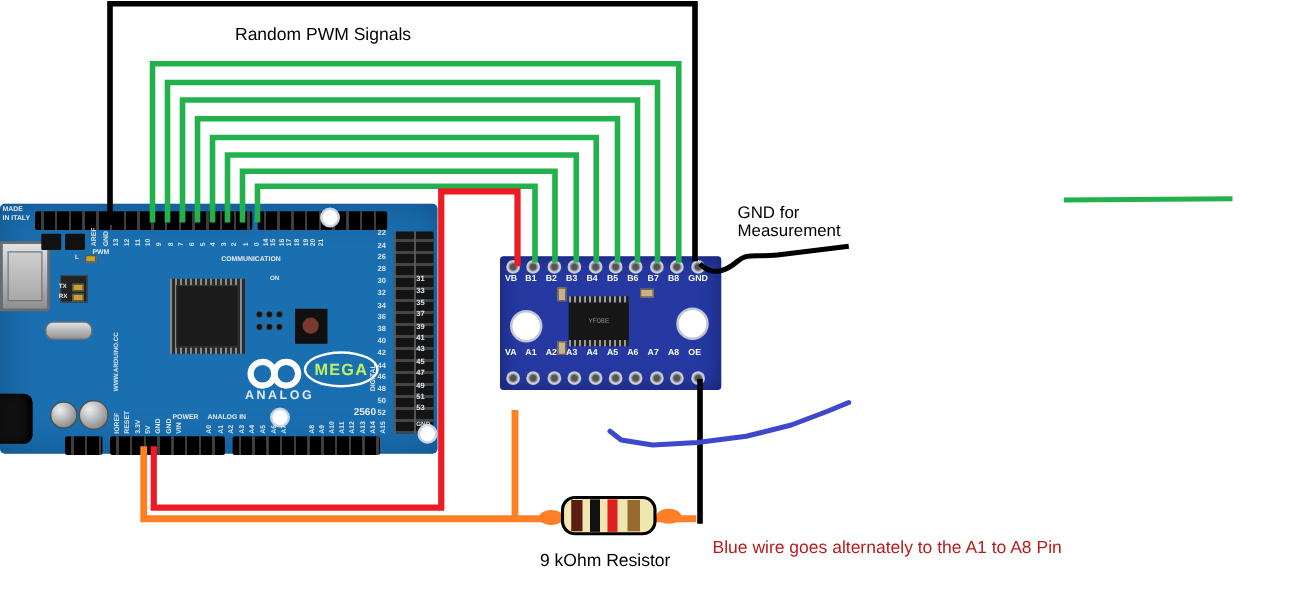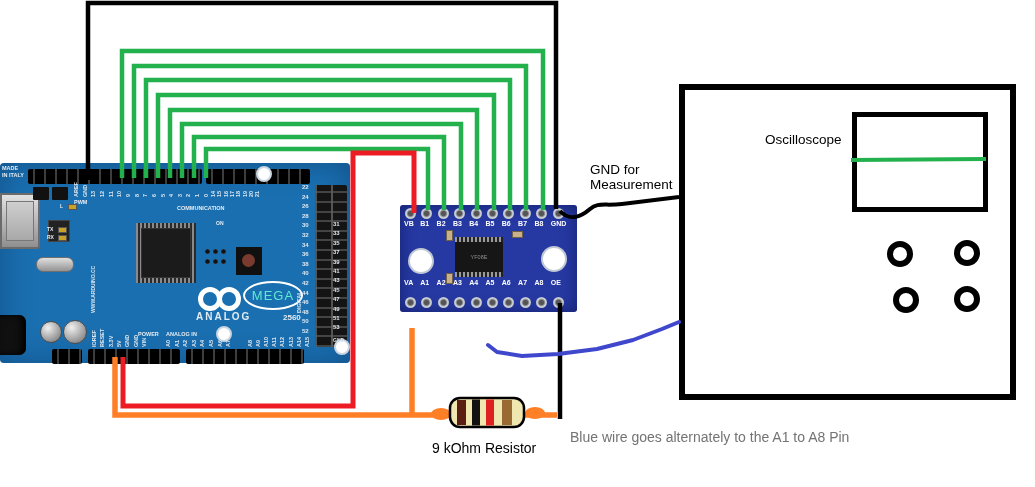--- a/index.html
+++ b/index.html
@@ -1,20 +1,20 @@
 <!DOCTYPE html>
 <html><head>
 <meta charset="utf-8">
 <style>
   html,body{margin:0;padding:0;background:#fff;}
   #stage{position:relative;width:1035px;height:487px;background:#fff;overflow:hidden;
          font-family:"Liberation Sans",sans-serif;}
   .abs{position:absolute;}
   .txt{position:absolute;color:#000;font-size:14px;line-height:16px;white-space:nowrap;}
-  .bluenote{color:#737373;text-align:right;}
+  .bluenote{color:#b91c1c;text-align:right;}
   
   #arduino{position:absolute;left:0;top:163px;width:350px;height:200px;background:#1a6fb0;
            border-radius:4px;box-shadow:inset 0 0 30px rgba(0,30,70,.35);}
   .strip{position:absolute;height:15px;background-color:#0d0d0d;
          background-image:repeating-linear-gradient(90deg,#000 0 5px,#3d3d3d 5px 7px,#000 7px 11px);
          border-radius:2px;}
   .rheader{position:absolute;left:315px;top:22px;width:32px;height:162px;background-color:#141414;
          background-image:repeating-linear-gradient(90deg,rgba(95,95,95,.85) 0 2px,transparent 2px 16px),
                           repeating-linear-gradient(0deg,rgba(80,80,80,.8) 0 2px,transparent 2px 9.6px);
          border-radius:2px;}
@@ -36,21 +36,21 @@
   .resetbtn{position:absolute;left:236px;top:84px;width:26px;height:28px;background:#101010;}
   .resetbtn i{position:absolute;left:6px;top:7px;width:13px;height:13px;border-radius:50%;background:#7a3b2e;display:block;}
   .icsp{position:absolute;left:205px;top:86px;width:26px;height:17px;display:flex;flex-wrap:wrap;gap:3px;}
   .icsp i{width:5px;height:5px;background:#111;border-radius:50%;box-shadow:inset 0 0 1px #888;}
   .minihdr{position:absolute;width:16px;height:13px;background:#111;border-radius:1px;}
   .hole{position:absolute;border-radius:50%;background:#fff;border:2px solid #c9d6e2;}
   .loopwrap{position:absolute;left:198px;top:124px;display:flex;}
   .loop{width:14px;height:14px;border:5px solid #fff;border-radius:50%;}
   .loop+.loop{margin-left:-5px;}
   .megaoval{position:absolute;left:243px;top:118px;width:56px;height:25px;border:2.5px solid #fff;border-radius:50%;
-       color:#5eead4;font-weight:normal;font-size:13px;letter-spacing:1px;display:flex;align-items:center;justify-content:center;text-align:center;}
+       color:#bef264;font-weight:bold;font-size:13px;letter-spacing:1px;display:flex;align-items:center;justify-content:center;text-align:center;}
   .boardtxt{position:absolute;color:#e3ebf3;font-weight:bold;white-space:nowrap;}
   .vpin{position:absolute;transform:rotate(-90deg);transform-origin:0 0;font-weight:bold;font-size:5.5px;
         color:#dde6ee;white-space:nowrap;}
   .hpin{position:absolute;font-weight:bold;font-size:6px;color:#dde6ee;white-space:nowrap;}
   .ledrect{position:absolute;width:7px;height:4px;background:#c9a227;border:1px solid #555;}
   
   #module{position:absolute;left:400px;top:205px;width:177px;height:107px;background:#2639a3;border-radius:3px;
         box-shadow:inset 0 0 16px rgba(0,0,40,.45);}
   .pinrow{position:absolute;left:5px;display:flex;gap:5.4px;}
   .pinrow i{width:11px;height:11px;border-radius:50%;
@@ -109,21 +109,21 @@
     <div class="ledrect" style="left:58px;top:64px;"></div>
     <div class="ledrect" style="left:58px;top:72px;"></div>
     <div class="ledrect" style="left:68px;top:41px;"></div>
 
     <div class="loopwrap">
         <span class="loop"></span>
         <span class="loop"></span>
       </div>
     <div class="megaoval">MEGA</div>
     <div class="boardtxt" style="left:196px;top:148px;font-size:10px;letter-spacing:2px;">ANALOG</div>
-    <div class="boardtxt" style="left:283px;top:150px;font-size:8px;">2560</div>
+    <div class="boardtxt" style="left:283px;top:162px;font-size:8px;">2560</div>
     <div class="boardtxt" style="left:177px;top:42px;font-size:5.5px;">COMMUNICATION</div>
     <div class="boardtxt" style="left:74px;top:36px;font-size:5.5px;">PWM</div>
     <div class="boardtxt" style="left:138px;top:168px;font-size:5.5px;">POWER</div>
     <div class="boardtxt" style="left:166px;top:168px;font-size:5.5px;">ANALOG IN</div>
     <div class="boardtxt" style="left:2px;top:2px;font-size:5.5px;">MADE</div>
     <div class="boardtxt" style="left:2px;top:9px;font-size:5.5px;">IN ITALY</div>
     <div class="boardtxt" style="left:60px;top:40px;font-size:5px;">L</div>
     <div class="boardtxt" style="left:47px;top:63px;font-size:5px;">TX</div>
     <div class="boardtxt" style="left:47px;top:71px;font-size:5px;">RX</div>
     <div class="boardtxt" style="left:216px;top:57px;font-size:5px;">ON</div>
@@ -274,28 +274,20 @@
     <div class="mchip">
         <i>YF08E</i>
       </div>
     <div class="mhole" style="left:8px;top:43px;width:22px;height:22px;"></div>
     <div class="mhole" style="left:141px;top:41px;width:22px;height:22px;"></div>
     <div class="passive" style="left:46px;top:25px;width:5px;height:9px;"></div>
     <div class="passive" style="left:46px;top:68px;width:5px;height:9px;"></div>
     <div class="passive" style="left:112px;top:26px;width:9px;height:5px;"></div>
   </div>
 
-  <div id="scope">
-    <div class="txt" style="left:80px;top:42px;font-size:13.5px;">Oscilloscope</div>
-    <div id="scope-screen"></div>
-    <div class="knob" style="left:202px;top:151px;"></div>
-    <div class="knob" style="left:269px;top:150px;"></div>
-    <div class="knob" style="left:208px;top:197px;"></div>
-    <div class="knob" style="left:269px;top:196px;"></div>
-  </div>
 
   <svg id="wires" width="1035" height="487" viewBox="0 0 1035 487">
 
     <path d="M88,180 V3 H556 V209" fill="none" stroke-width="4.5" stroke="#000000"></path>
 
     <path d="M560,211 C570,222 582,216 590,209 C598,202 604,206 622,204 L679,197" fill="none" stroke-width="4" stroke="#000000"></path>
 
     <path d="M560,303 V419" fill="none" stroke-width="4.5" stroke="#000000"></path>
 
     <path d="M122,178 V51 H543 V210" fill="none" stroke-width="4.5" stroke="#22b14c"></path>
@@ -318,18 +310,19 @@
     <rect x="457" y="400" width="9" height="25" fill="#5a1e12"></rect>
     <rect x="472" y="399.5" width="8" height="26" fill="#111111"></rect>
     <rect x="486" y="399.5" width="8" height="26" fill="#e02020"></rect>
     <rect x="502" y="400" width="10" height="25" fill="#9a6a33"></rect>
 
     <path d="M488,345 L497,352 L522,356 L558,354 L597,349 L633,340 L662,329 L679,322" fill="none" stroke-width="4" stroke-linejoin="round" stroke-linecap="round" stroke="#3f48cc"></path>
 
     <path d="M851,160 L986,159" fill="none" stroke-width="4" stroke="#22b14c"></path>
   </svg>
 
+  <div class="txt" style="left:188px;top:19px;">Random PWM Signals</div>
   <div class="txt" style="left:590px;top:162px;font-size:13.5px;">GND for</div>
   <div class="txt" style="left:590px;top:177px;font-size:13.5px;">Measurement</div>
   <div class="txt" style="left:432px;top:440px;">9 kOhm Resistor</div>
   <div class="txt bluenote" style="left:570px;top:429px;">Blue wire goes alternately to the A1 to A8 Pin</div>
 
 </div>
 
 </body></html>

